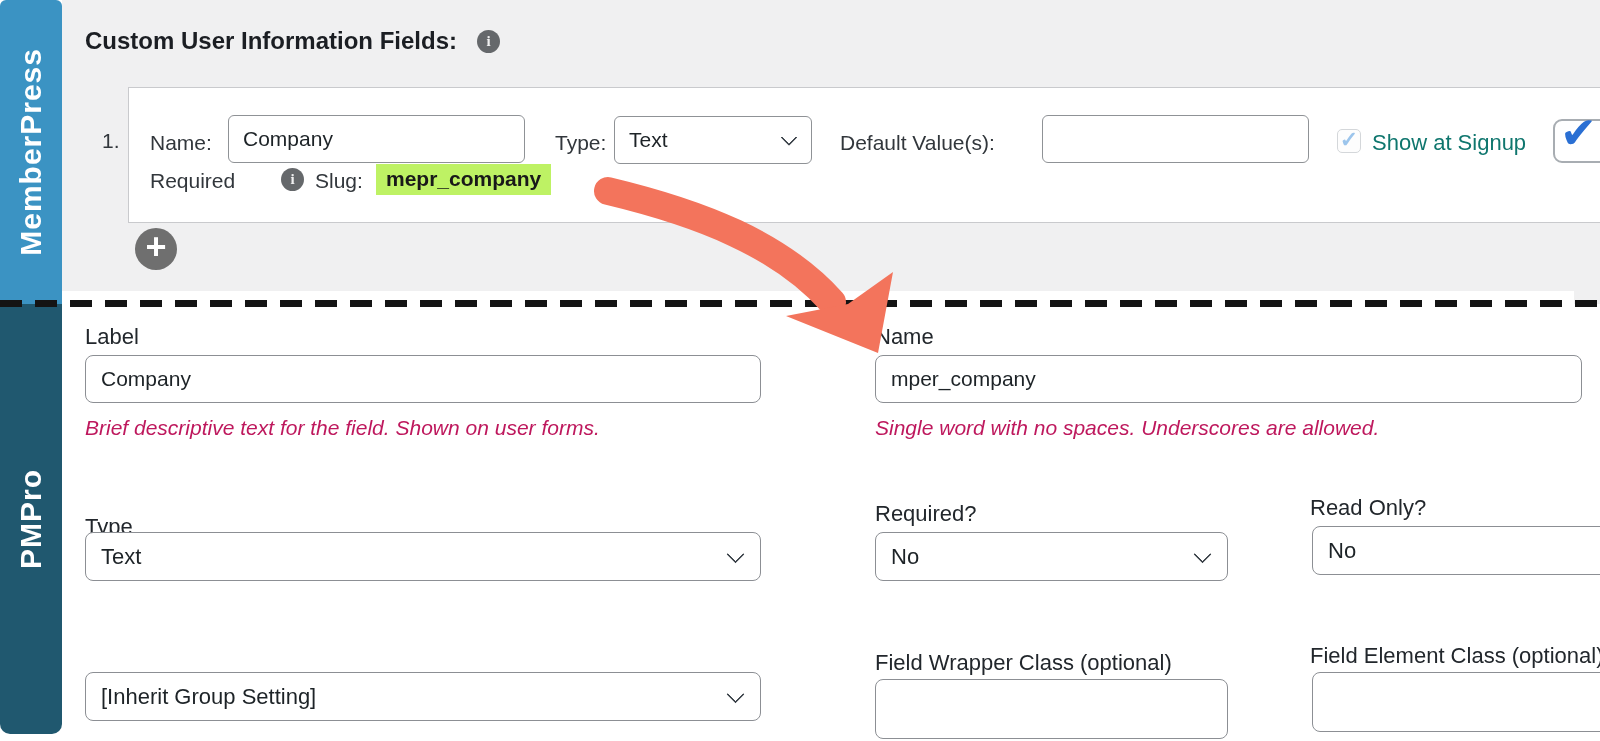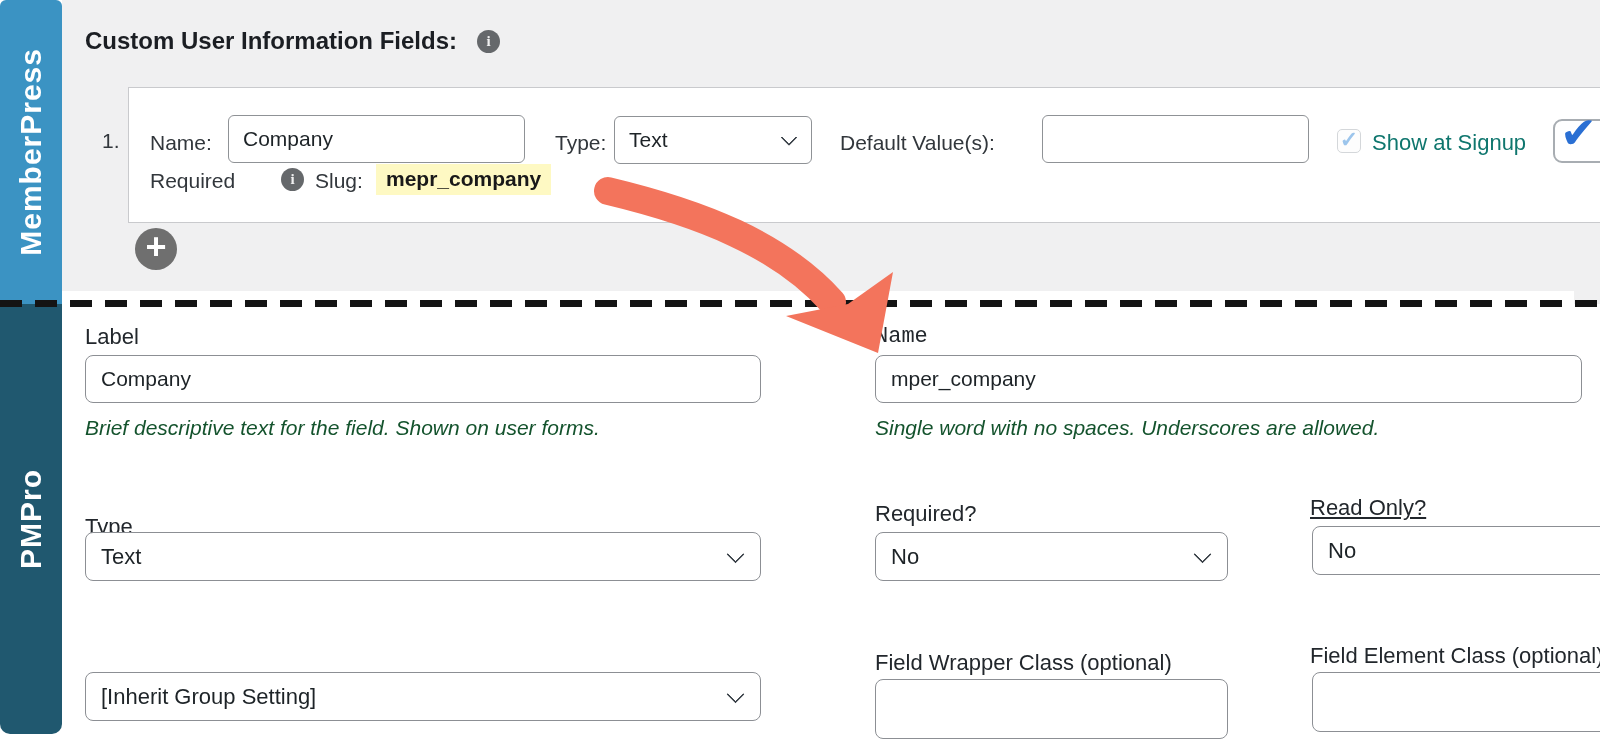--- a/index.html
+++ b/index.html
@@ -52,21 +52,21 @@
   
   .pm { position:absolute; left:62px; top:291px; width:1512px; height:434px; background:#fff; }
   .pm .flabel { position:absolute; font-size:22px; color:#22272c; white-space:nowrap; }
   .pm .ptbox { position:absolute; height:48px; border:1.5px solid #8c8f94; border-radius:8px;
     background:#fff; font-size:21px; color:#1d2327; padding:0 15px; outline:none; }
   .pm .pselbox { position:absolute; height:49px; border:1.5px solid #8c8f94; border-radius:8px;
     background:#fff; display:flex; align-items:center; padding:0 15px; font-size:22px; color:#1d2327; }
   .pm .pselbox .chev { position:absolute; right:18px; top:50%; width:13px; height:13px;
     border-right:2.5px solid #3c434a; border-bottom:2.5px solid #3c434a;
     transform:translateY(-70%) rotate(45deg); border-radius:1px; }
-  .hint { position:absolute; font-style:italic; font-size:21px; color:#14532d; white-space:nowrap; }
+  .hint { position:absolute; font-style:italic; font-size:21px; color:#be185d; white-space:nowrap; }
 
   
   .arrow-svg { position:absolute; left:0; top:0; width:1600px; height:741px; z-index:6; pointer-events:none; }
 </style>
 </head>
 <body>
 
 <div class="stage">
 
   <div class="side-top">
@@ -98,52 +98,52 @@
       <span class="mark">✓</span>
     </div>
     <span class="lab" style="left:1310px; top:130px; font-size:22px; color:#0f766e;">Show at Signup</span>
     <div class="checkbox-lg" style="left:1491px; top:119px;">
       <span class="mark">✔</span>
     </div>
 
     <span class="lab" style="left:88px; top:169px;">Required</span>
     <span class="info-icon" style="position:absolute; left:219px; top:168px;">i</span>
     <span class="lab" style="left:253px; top:169px;">Slug:</span>
-    <span class="slug-hl" style="left:314px; top:164px; background:#fef9c3;">mepr_company</span>
+    <span class="slug-hl" style="left:314px; top:164px; background:#bef264;">mepr_company</span>
 
     <div class="plus-btn">
       <span>+</span>
     </div>
   </div>
 
   <div class="divider"></div>
 
   <div class="pm">
 
     <span class="flabel" style="left:23px; top:33px;">Label</span>
     <input class="ptbox" style="left: 23px; top: 64px; width: 676px;" readonly="" value="Company">
     <span class="hint" style="left:23px; top:125px;">Brief descriptive text for the field. Shown on user forms.</span>
 
-    <span class="flabel" style="left:813px; top:33px;font-family:Liberation Mono, monospace;">Name</span>
+    <span class="flabel" style="left:813px; top:33px;">Name</span>
     <input class="ptbox" style="left: 813px; top: 64px; width: 707px;" readonly="" value="mper_company">
     <span class="hint" style="left:813px; top:125px;">Single word with no spaces. Underscores are allowed.</span>
 
     <span class="flabel" style="left:23px; top:210px;margin-top:13px;">Type</span>
     <div class="pselbox" style="left:23px; top:241px; width:676px;">
       <span>Text</span>
       <span class="chev"></span>
     </div>
 
     <span class="flabel" style="left:813px; top:210px;">Required?</span>
     <div class="pselbox" style="left:813px; top:241px; width:353px;">
       <span>No</span>
       <span class="chev"></span>
     </div>
 
-    <span class="flabel" style="left:1248px; top:204px;text-decoration:underline;">Read Only?</span>
+    <span class="flabel" style="left:1248px; top:204px;">Read Only?</span>
     <div class="pselbox" style="left:1250px; top:235px; width:370px;">
       <span>No</span>
     </div>
 
     <div class="pselbox" style="left:23px; top:381px; width:676px;">
       <span>[Inherit Group Setting]</span>
       <span class="chev"></span>
     </div>
 
     <span class="flabel" style="left:813px; top:359px;">Field Wrapper Class (optional)</span>

